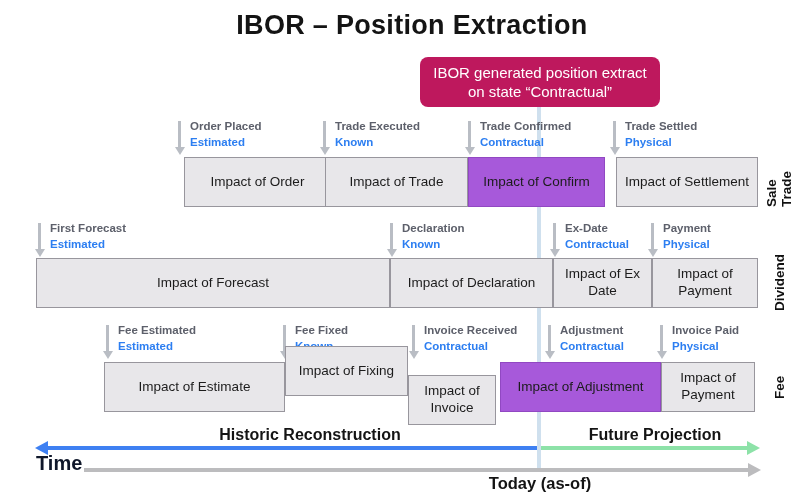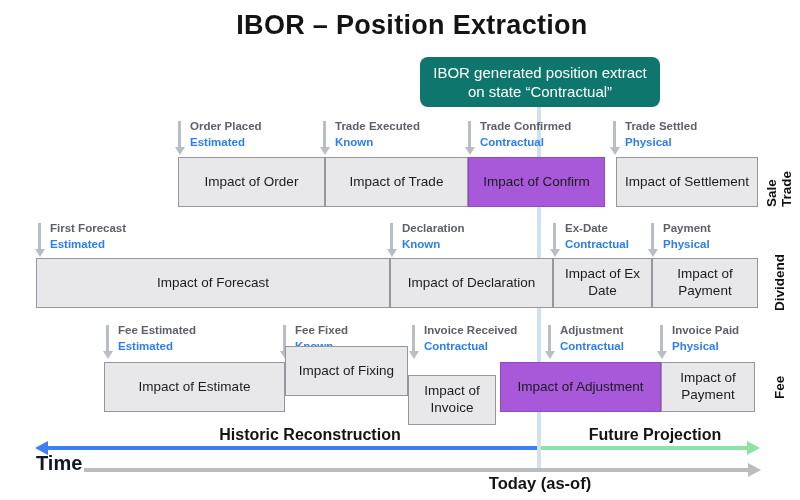--- a/index.html
+++ b/index.html
@@ -6,21 +6,21 @@
   .canvas {
     position:relative; width:800px; height:500px; background:#ffffff;
     font-family:Liberation Sans, sans-serif; overflow:hidden;padding-left:24px;
   }
   .title {
     position:absolute; top:10px; left:0; width:100%; text-align:center;
     font-size:27px; font-weight:800; color:#141414; letter-spacing:0.3px;
   }
   .callout {
     position:absolute; left:420px; top:57px; width:240px; height:50px;
-    background:#0f766e; border-radius:8px; color:#ffffff;
+    background:#be185d; border-radius:8px; color:#ffffff;
     display:flex; flex-direction:column; align-items:center; justify-content:center;
     font-size:15px; line-height:1.3; text-align:center; z-index:3;
   }
   .today-line {
     position:absolute; left:537px; top:107px; width:4px; height:365px;
     background:#cfe0ee; z-index:0;
   }
   .impact-box {
     position:absolute; height:50px; background:#e8e7ea; border:1px solid #98969d;
     box-sizing:border-box; display:flex; align-items:center; justify-content:center;
@@ -104,21 +104,21 @@
     </div>
   </div>
   <div class="marker" style="left:613px; top:119px;">
     <div class="stem"></div>
     <div class="mtext">
       <span class="event">Trade Settled</span>
       <span class="state">Physical</span>
     </div>
   </div>
 
-  <div class="impact-box" style="left:178px; top:157px; width:147px;">Impact of Order</div>
+  <div class="impact-box" style="left:184px; top:157px; width:147px;">Impact of Order</div>
   <div class="impact-box" style="left:325px; top:157px; width:143px;">Impact of Trade</div>
   <div class="impact-box highlight" style="left:468px; top:157px; width:137px;">Impact of Confirm</div>
   <div class="impact-box" style="left:616px; top:157px; width:142px;">Impact of Settlement</div>
   <div class="row-label" style="top:157px;">Sale Trade</div>
 
   <div class="marker" style="left:38px; top:221px;">
     <div class="stem"></div>
     <div class="mtext">
       <span class="event">First Forecast</span>
       <span class="state">Estimated</span>

